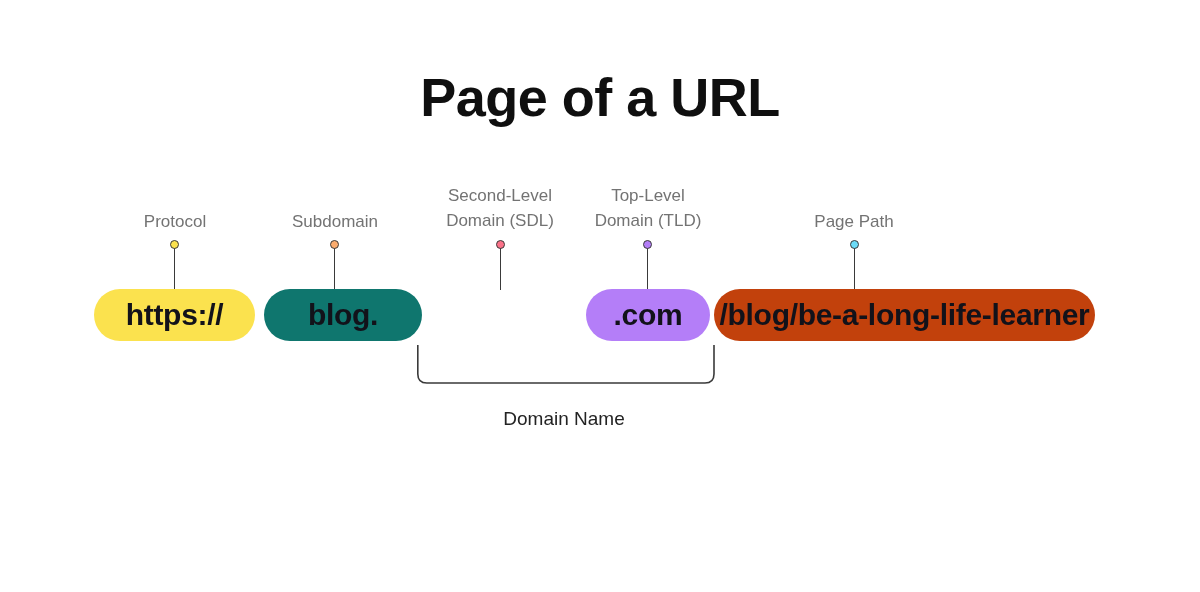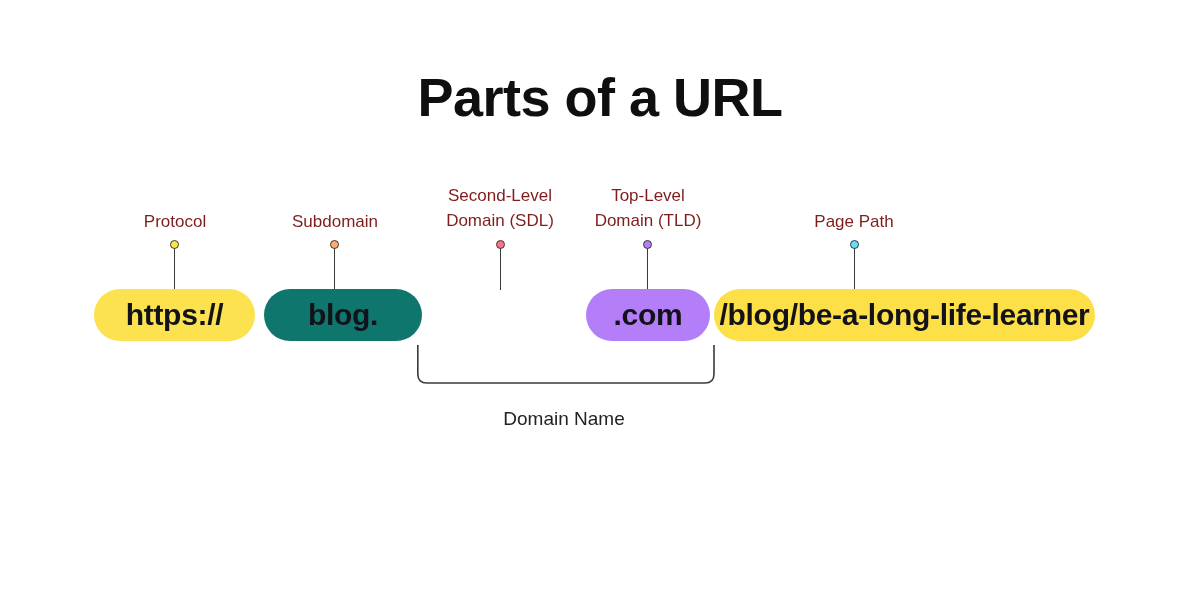--- a/index.html
+++ b/index.html
@@ -32,21 +32,21 @@
     color: #0f0f0f;
     line-height: 1.0;
   }
 
   
   .callout-label {
     position: absolute;
     text-align: center;
     font-size: 17px;
     font-weight: 400;
-    color: #7f1d1d;
+    color: #737373;
     line-height: 1.45;
     white-space: pre-line;
   }
 
   
   .leader {
     position: absolute;
     width: 1px;
     background: #3a3a3a;
   }
@@ -90,21 +90,21 @@
     font-size: 19px;
     font-weight: 400;
     color: #232323;
   }
 </style>
 </head>
 <body>
 
 <div id="canvas">
 
-  <div class="title">Parts of a URL</div>
+  <div class="title">Page of a URL</div>
 
   <div class="callout-label" style="left: 95px; top: 210px; width: 160px;">Protocol</div>
 
   <div class="callout-label" style="left: 255px; top: 210px; width: 160px;">Subdomain</div>
 
   <div class="callout-label" style="left: 410px; top: 184px; width: 180px;">Second-Level
 Domain (SDL)</div>
 
   <div class="callout-label" style="left: 558px; top: 184px; width: 180px;">Top-Level
 Domain (TLD)</div>
@@ -126,21 +126,21 @@
   <div class="leader" style="left: 854px; top: 248px; height: 42px;"></div>
   <div class="leader-dot" style="left: 850px; top: 240px; background: #6BDCF8;"></div>
 
   <div class="pill" style="left: 94px; top: 289px; width: 161px; background: #FBE24E;">https://</div>
 
   <div class="pill" style="left: 264px; top: 289px; width: 158px; background: #0f766e;">blog.</div>
 
 
   <div class="pill" style="left: 586px; top: 289px; width: 124px; background: #B47EF8;">.com</div>
 
-  <div class="pill" style="left: 714px; top: 289px; width: 381px; background: #fde047;">/blog/be-a-long-life-learner</div>
+  <div class="pill" style="left: 714px; top: 289px; width: 381px; background: #c2410c;">/blog/be-a-long-life-learner</div>
 
   <svg class="brace" style="left: 410px; top: 344px;" width="312" height="48" viewBox="0 0 312 48">
     <path d="M7.8,1 L7.8,30 Q7.8,39 16.8,39 L295,39 Q304,39 304,30 L304,1"></path>
   </svg>
 
   <div class="brace-caption" style="left: 414px; top: 408px; width: 300px;">Domain Name</div>
 
 </div>
 
 </body></html>

